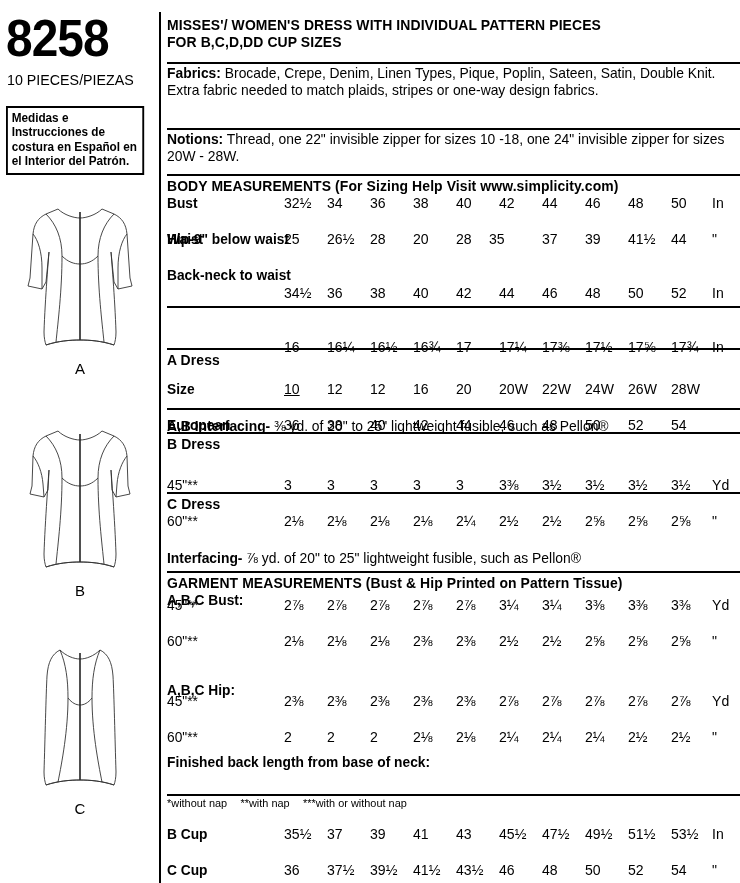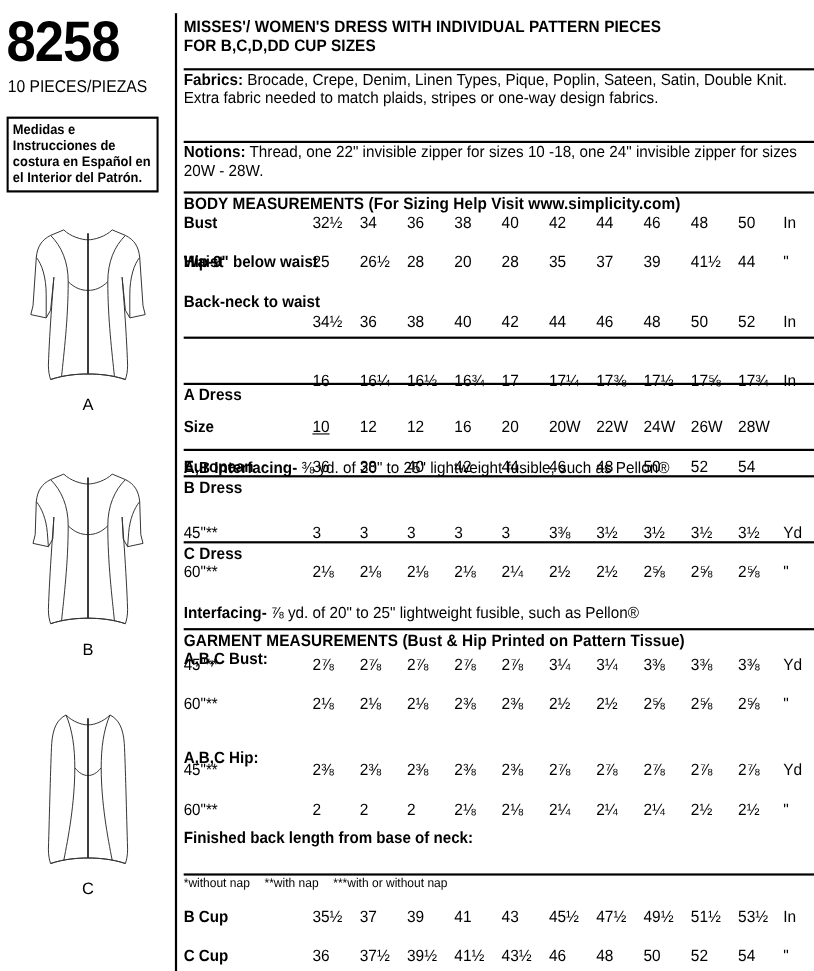--- a/index.html
+++ b/index.html
@@ -181,21 +181,21 @@
         <div class="cell" style="left: 504px;">50</div>
         <div class="unit" style="left: 545px;">In</div>
       </div>
     <div class="block row" id="bm-waist" style="top:213px">
         <div class="lbl">Waist</div>
         <div class="cell" style="left: 117px;">25</div>
         <div class="cell" style="left: 160px;">26½</div>
         <div class="cell" style="left: 203px;">28</div>
         <div class="cell" style="left: 246px;">20</div>
         <div class="cell" style="left: 289px;">28</div>
-        <div class="cell" style="left: 332px;">35</div>
+        <div class="cell" style="left: 322px;">35</div>
         <div class="cell" style="left: 375px;">37</div>
         <div class="cell" style="left: 418px;">39</div>
         <div class="cell" style="left: 461px;">41½</div>
         <div class="cell" style="left: 504px;">44</div>
         <div class="unit" style="left: 545px;">"</div>
       </div>
 
     <div class="block" style="top:231px">
       <div class="lbl" style="position:relative">Hip-9" below waist</div>
     </div>

